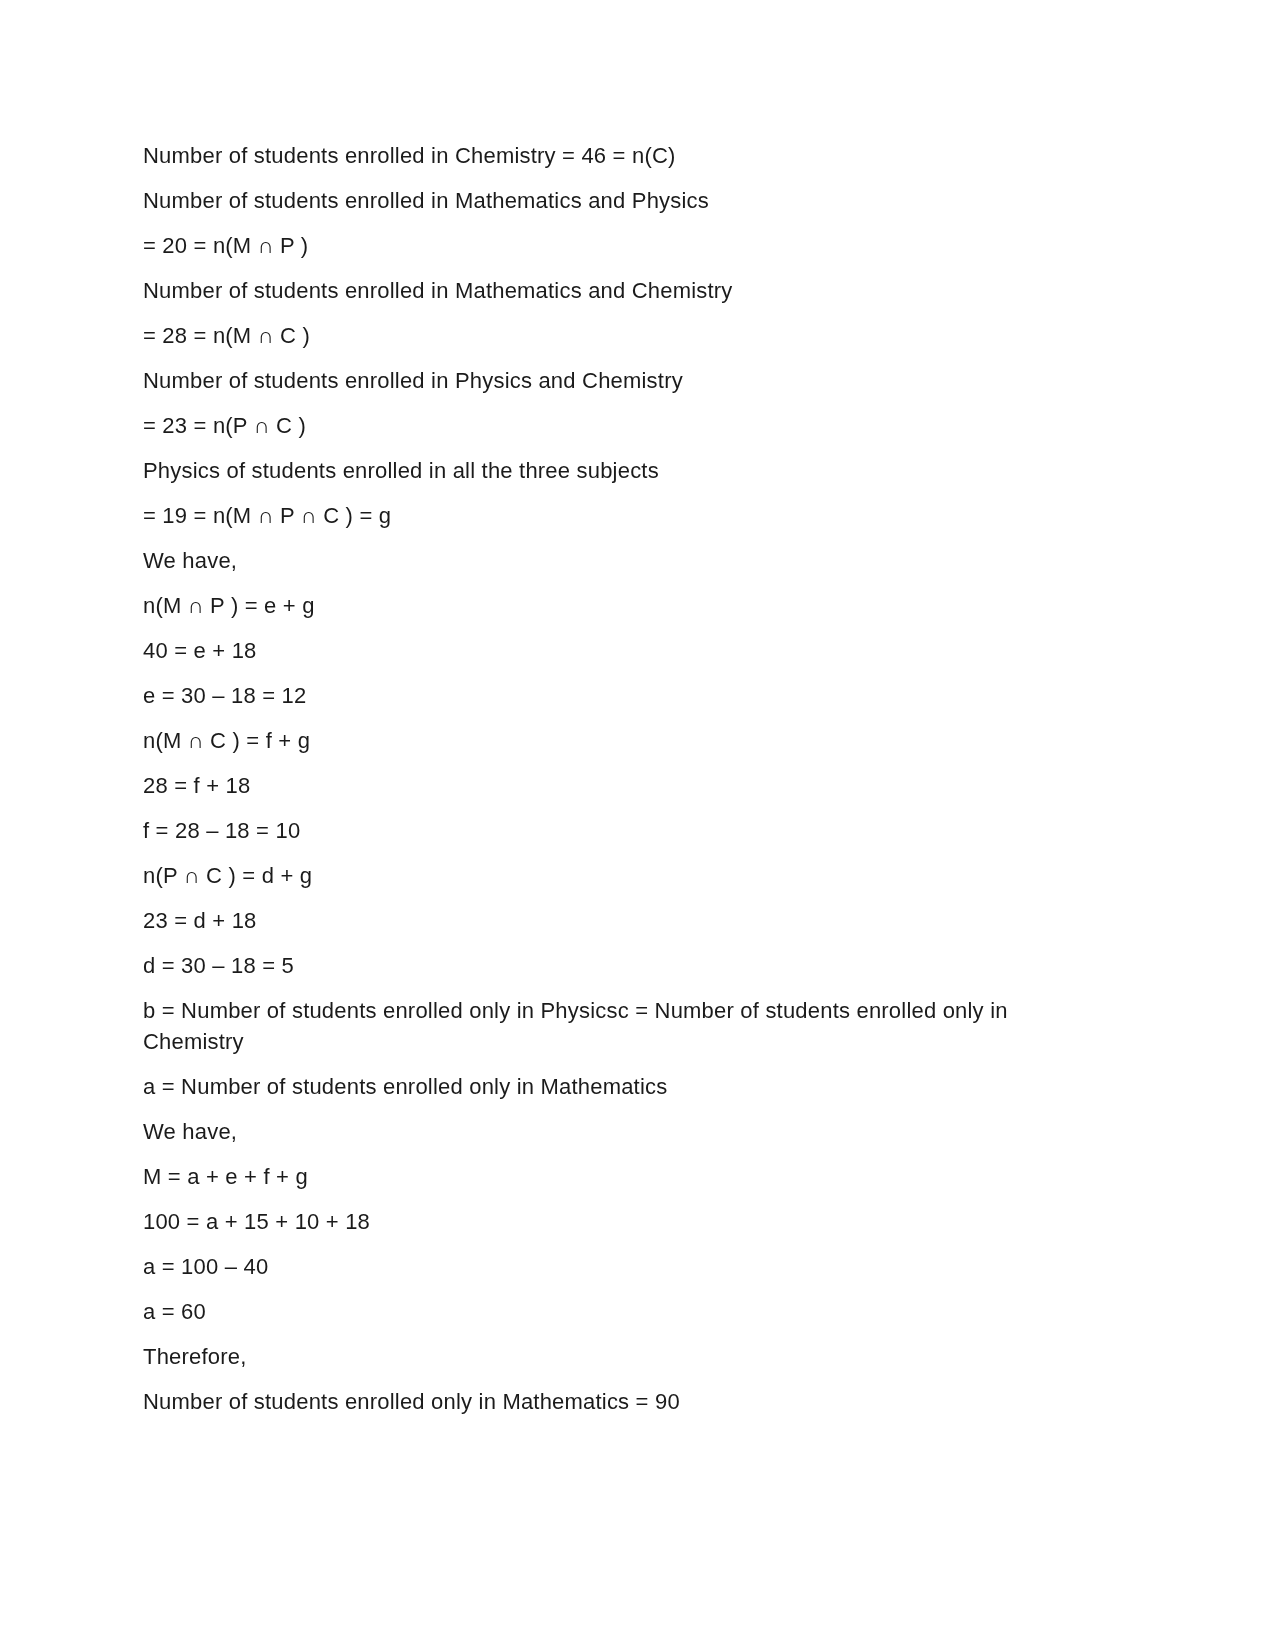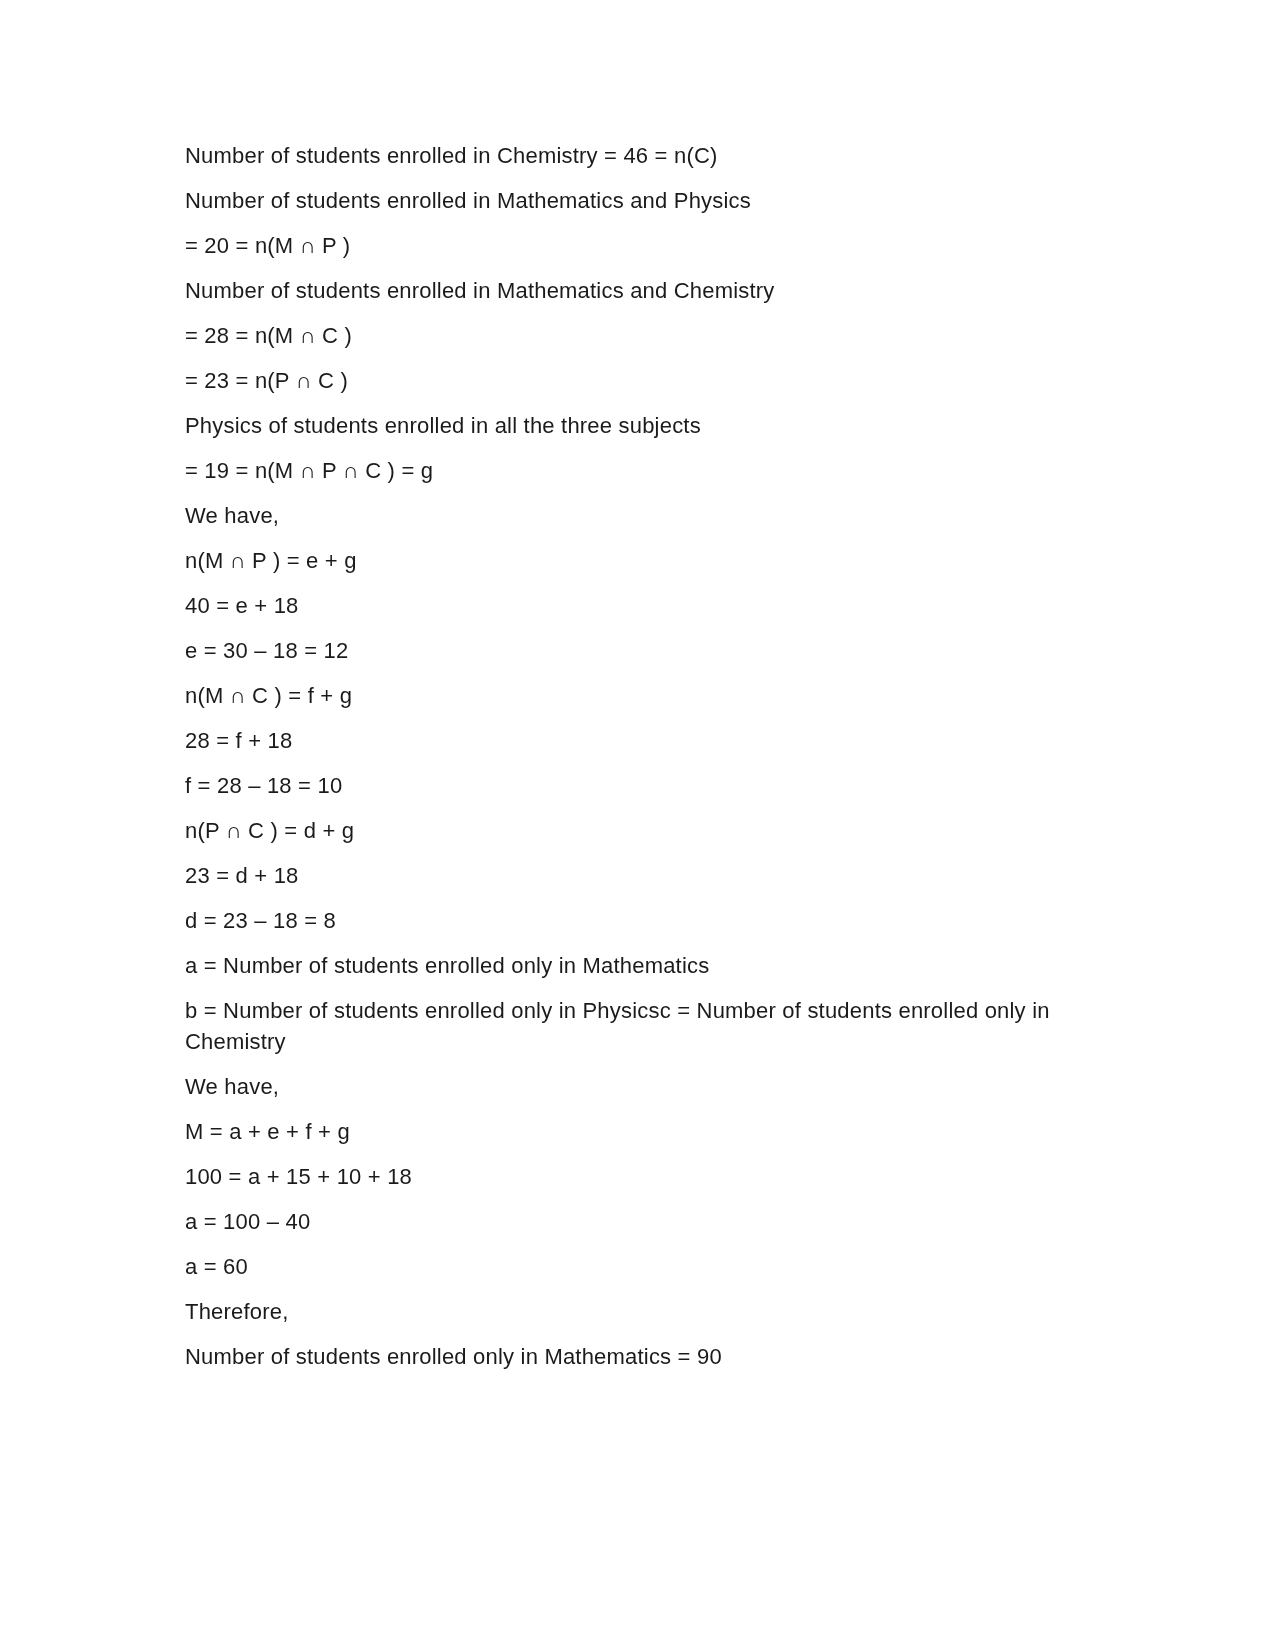--- a/index.html
+++ b/index.html
@@ -15,21 +15,20 @@
   }
   .page {
     box-sizing: border-box;
     width: 1275px;
     height: 1651px;
     background: #ffffff;
     padding: 140px 100px 0 143px;
   }
   .content {
     max-width: 930px;
-    margin-left: 42px;
   }
   .content p {
     margin: 0 0 14px 0;
     font-size: 22px;
     line-height: 31px;
     font-weight: 400;
     color: #1b1b1b;
     letter-spacing: 0.2px;
     white-space: normal;
   }
@@ -37,35 +36,36 @@
 </head>
 <body>
 
 <div class="page">
   <div class="content">
     <p>Number of students enrolled in Chemistry = 46 = n(C)</p>
     <p>Number of students enrolled in Mathematics and Physics</p>
     <p>= 20 = n(M ∩ P )</p>
     <p>Number of students enrolled in Mathematics and Chemistry</p>
     <p>= 28 = n(M ∩ C )</p>
+    <p>Number of students enrolled in Physics and Chemistry</p>
     <p>= 23 = n(P ∩ C )</p>
     <p>Physics of students enrolled in all the three subjects</p>
     <p>= 19 = n(M ∩ P ∩ C ) = g</p>
     <p>We have,</p>
     <p>n(M ∩ P ) = e + g</p>
     <p>40 = e + 18</p>
     <p>e = 30 – 18 = 12</p>
     <p>n(M ∩ C ) = f + g</p>
     <p>28 = f + 18</p>
     <p>f = 28 – 18 = 10</p>
     <p>n(P ∩ C ) = d + g</p>
     <p>23 = d + 18</p>
-    <p>d = 23 – 18 = 8</p>
+    <p>d = 30 – 18 = 5</p>
+    <p>b = Number of students enrolled only in Physicsc = Number of students enrolled only in Chemistry</p>
     <p>a = Number of students enrolled only in Mathematics</p>
-    <p>b = Number of students enrolled only in Physicsc = Number of students enrolled only in Chemistry</p>
     <p>We have,</p>
     <p>M = a + e + f + g</p>
     <p>100 = a + 15 + 10 + 18</p>
     <p>a = 100 – 40</p>
     <p>a = 60</p>
     <p>Therefore,</p>
     <p>Number of students enrolled only in Mathematics = 90</p>
   </div>
 </div>
 

